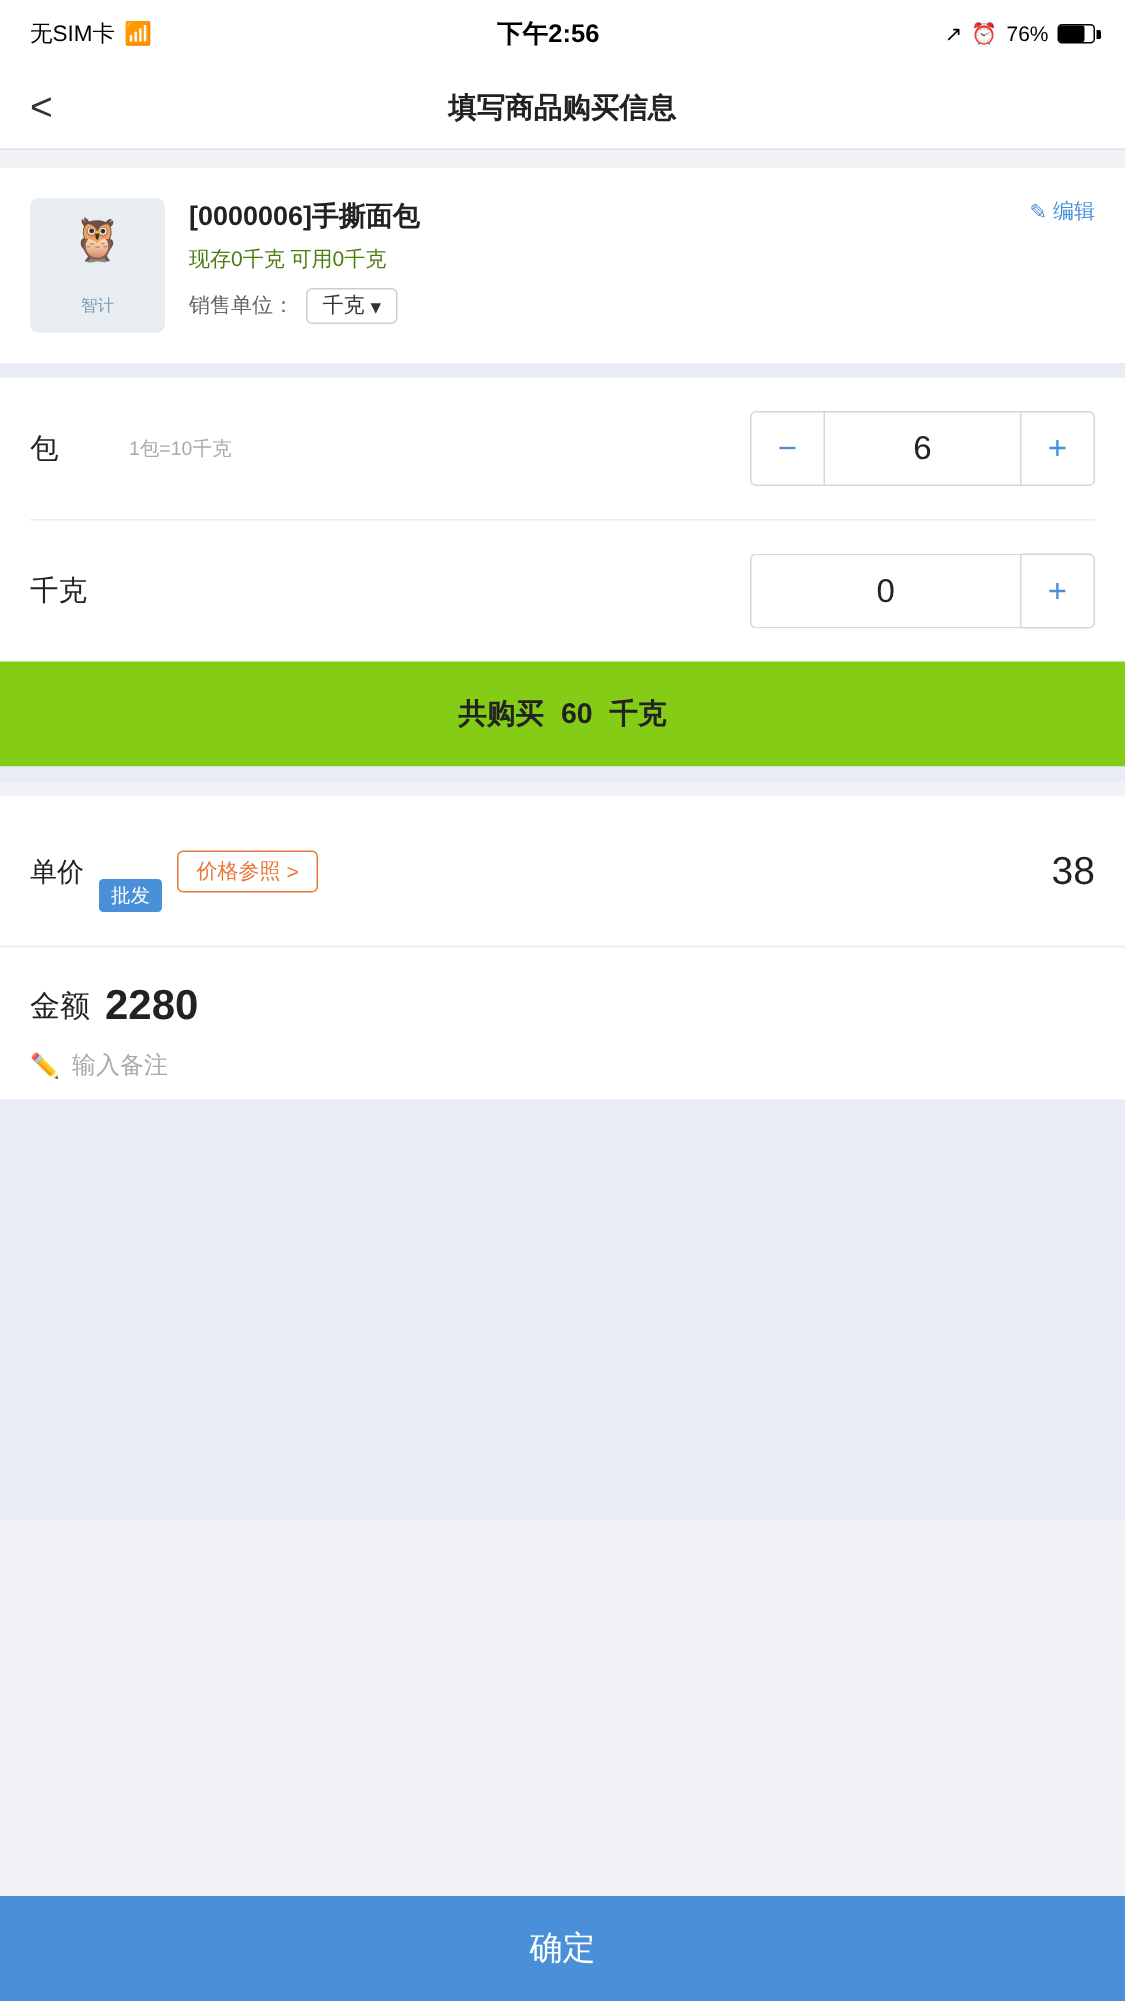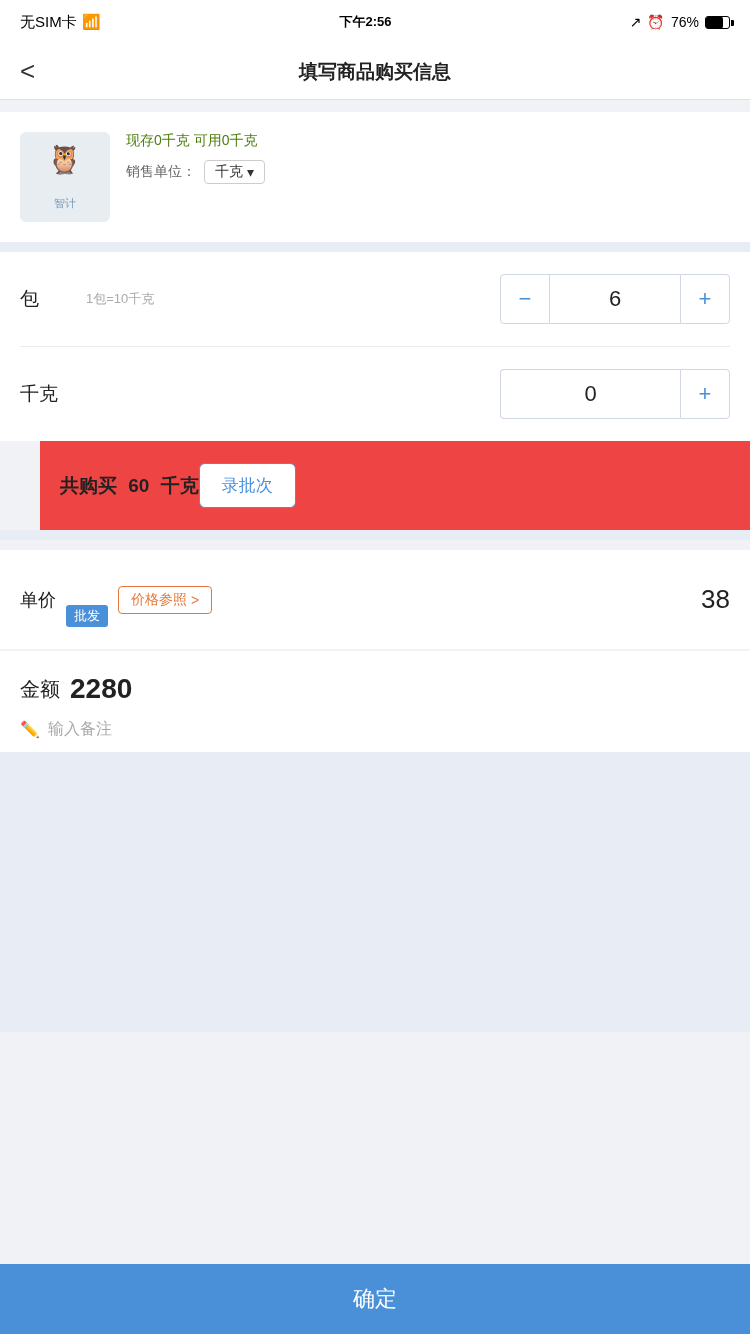--- a/index.html
+++ b/index.html
@@ -20,21 +20,21 @@
       background: #fff;
       display: flex;
       align-items: center;
       justify-content: space-between;
       padding: 0 20px;
       font-size: 15px;
       font-weight: 500;
       color: #000;
     }
     .status-left { display: flex; align-items: center; gap: 6px; }
-    .status-center { font-size: 13px; font-weight: 600; }
+    .status-center { font-size: 17px; font-weight: 600; }
     .status-right { display: flex; align-items: center; gap: 6px; font-size: 14px; }
     .battery-bar {
       width: 25px; height: 13px; border: 1.5px solid #000;
       border-radius: 3px; position: relative; display: inline-flex; align-items: center;
     }
     .battery-bar::after {
       content: ''; position: absolute; right: -5px; top: 3px;
       width: 3px; height: 6px; background: #000; border-radius: 0 1px 1px 0;
     }
     .battery-fill {
@@ -203,26 +203,25 @@
       border-right: none;
       text-align: center;
       font-size: 22px;
       color: #222;
       background: #fff;
       border-radius: 4px 0 0 4px;
     }
 
     
     .total-section {
-      background: #ef4444;
+      background: #84cc16;
       padding: 22px 20px;
       display: flex;
       align-items: center;
-      justify-content: flex-start;
-      margin-left: 40px;
+      justify-content: center;
     }
     .total-text {
       font-size: 19px;
       color: #222;
     }
     .total-text span { font-weight: 600; }
     .record-btn {
       border: 1px solid #4a90d9;
       border-radius: 6px;
       padding: 10px 22px;
@@ -338,20 +337,27 @@
   <span class="nav-back">&lt;</span>
   <span class="nav-title">填写商品购买信息</span>
 </div>
 
 <div class="product-section">
   <div class="product-thumbnail">
     <div class="owl-icon">🦉</div>
     <div class="product-label">智计</div>
   </div>
   <div class="product-info">
+    <div style="display:flex; align-items:flex-start; justify-content:space-between;">
+      <div class="product-name">[0000006]手撕面包</div>
+      <div class="edit-btn">
+        <span>✎</span>
+        <span>编辑</span>
+      </div>
+    </div>
     <div class="product-stock">现存0千克   可用0千克</div>
     <div class="product-unit-row">
       <span>销售单位：</span>
       <div class="unit-dropdown">
         <span>千克</span>
         <span>▾</span>
       </div>
     </div>
   </div>
 </div>
@@ -378,21 +384,20 @@
     </div>
   </div>
 </div>
 
 <div class="total-section">
   <span class="total-text">
     <span>共购买</span>
     <span style="font-weight:600; margin: 0 6px;">60</span>
     <span>千克</span>
   </span>
-  <button class="record-btn">录批次</button>
 </div>
 
 <div class="divider"></div>
 
 <div class="price-section">
   <span class="price-label">单价</span>
   <span class="price-type-badge">批发</span>
   <div class="price-ref-btn">
     <span>价格参照</span>
     <span>&gt;</span>

